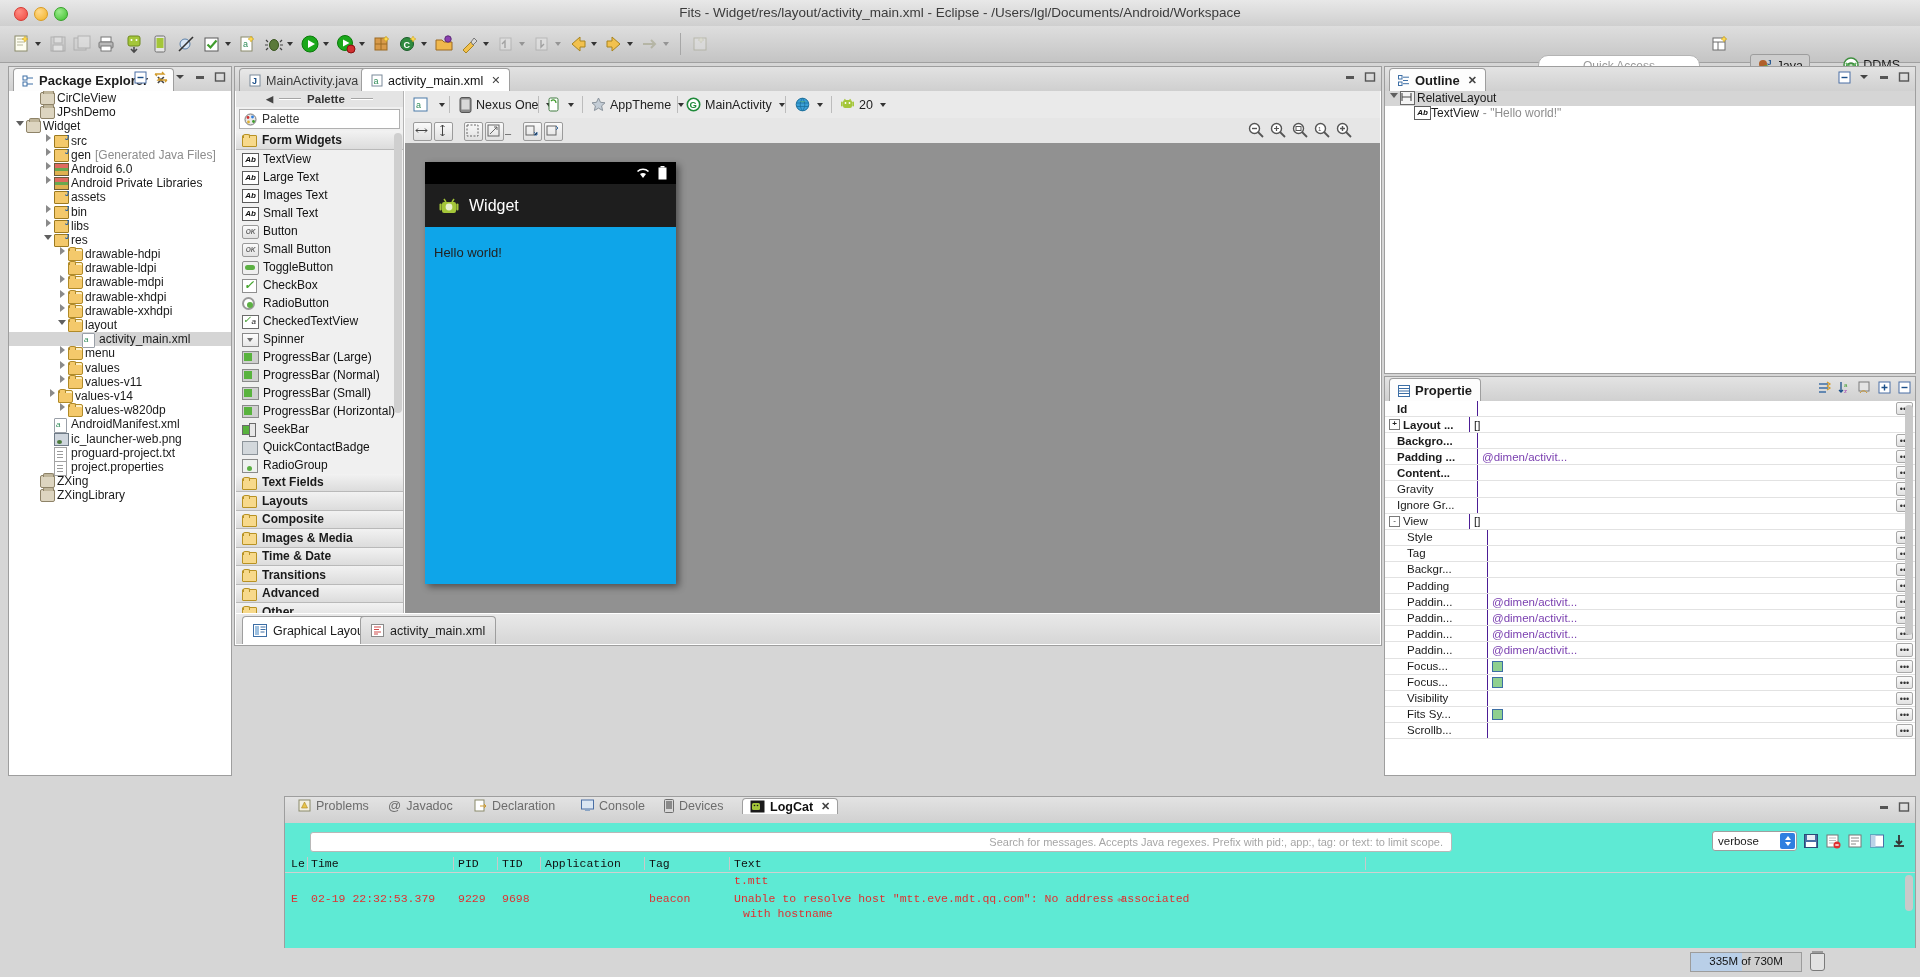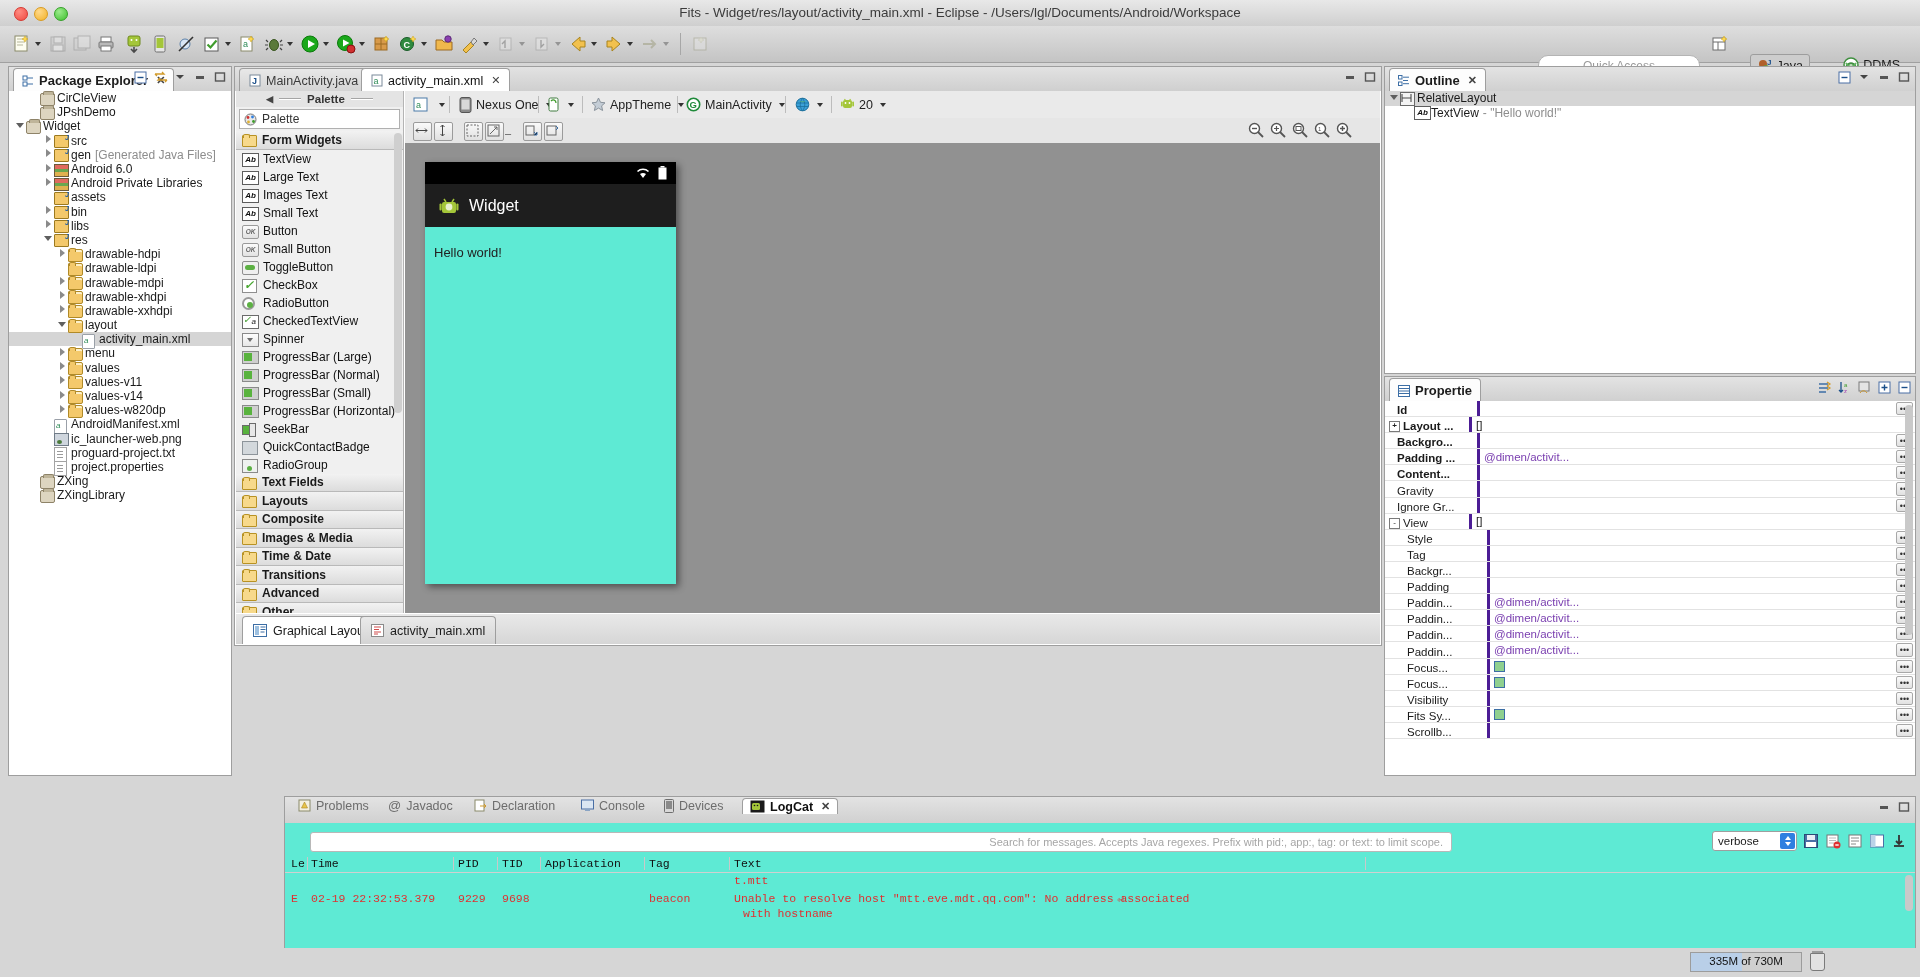--- a/index.html
+++ b/index.html
@@ -61,21 +61,21 @@
     background:#fdfdfd;border:1px solid #9e9e9e;border-bottom:none;
     border-radius:4px 4px 0 0;font-size:13px;font-weight:bold;color:#1c1c1c;
   }
   .xclose{font-size:11px;color:#444;margin-left:3px;}
   .panel-btns{position:absolute;right:4px;top:4px;display:flex;gap:7px;align-items:center;}
   .pb{width:13px;height:13px;position:relative;cursor:pointer;}
 
   
   #pkg-explorer{left:8px;top:66px;width:222px;height:708px;}
   #pkg-tree{position:absolute;left:0;top:24px;right:0;bottom:0;overflow:hidden;background:#fff;}
-  .trow{height:14.2px;display:flex;align-items:center;font-size:12px;white-space:nowrap;}
+  .trow{height:14.2px;display:flex;align-items:flex-start;font-size:12px;white-space:nowrap;}
   .trow.sel{background:#d5d5d5;}
   .tw{width:11px;height:11px;display:inline-block;position:relative;flex:none;}
   .arr-r{width:0;height:0;border-top:4px solid transparent;border-bottom:4px solid transparent;
          border-left:5.5px solid #8a8a8a;margin-left:3px;}
   .arr-d{width:0;height:0;border-left:4px solid transparent;border-right:4px solid transparent;
          border-top:5.5px solid #5f5f5f;margin-left:1px;margin-top:2px;}
   .ticon{width:14px;height:13px;flex:none;margin-right:3px;position:relative;}
   .tlabel{flex:none;}
   .tdim{color:#8d8d8d;margin-left:4px;}
 
@@ -154,39 +154,39 @@
   .cfg-sep{position:absolute;top:5px;width:1px;height:17px;background:#bcbcbc;}
   #zoombar{position:absolute;left:170px;top:51px;right:1px;height:25px;background:#e6e6e6;border-bottom:1px solid #c2c2c2;}
   .zbtn{position:absolute;top:4px;width:17px;height:17px;border:1px solid #9b9b9b;background:linear-gradient(#fafafa,#e0e0e0);border-radius:2px;}
   .magn{position:absolute;top:4px;width:16px;height:16px;}
 
   #canvas{position:absolute;left:170px;top:76px;right:1px;bottom:32px;background:#919191;}
   #phone{position:absolute;left:20px;top:19px;width:251px;height:422px;background:#fff;
          box-shadow:3px 3px 7px rgba(0,0,0,.45);}
   #phone-status{height:22px;background:#000;position:relative;}
   #phone-action{height:43px;background:#1e1e1e;display:flex;align-items:center;gap:10px;padding-left:14px;}
-  #phone-body{position:absolute;left:0;right:0;top:65px;bottom:0;background:#5eead4;padding:18px 0 0 9px;}
+  #phone-body{position:absolute;left:0;right:0;top:65px;bottom:0;background:#0ea5e9;padding:18px 0 0 9px;}
   .appname{color:#fff;font-size:16px;}
   .hello{font-size:13px;color:#222;}
 
   #gl-tabs{position:absolute;left:1px;bottom:1px;right:1px;height:30px;background:linear-gradient(#e9e9e9,#d6d6d6);}
   .gtab{position:absolute;bottom:0;height:27px;padding:0 10px;display:flex;align-items:center;gap:6px;
         font-size:12.5px;border:1px solid #9e9e9e;border-bottom:none;border-radius:4px 4px 0 0;}
   .gtab.on{background:#fff;}
   .gtab.off{background:linear-gradient(#eaeaea,#d4d4d4);}
 
   
   #outline{left:1384px;top:66px;width:530px;height:306px;}
   #outline-body{position:absolute;left:0;top:24px;right:0;bottom:0;background:#fff;}
 
   
   #props{left:1384px;top:376px;width:530px;height:398px;}
   #props-body{position:absolute;left:0;top:24px;right:0;bottom:0;background:#fff;overflow:hidden;}
   .prow{height:15.1px;display:flex;align-items:stretch;border-bottom:1px solid #e2e2e2;font-size:11.5px;}
-  .pname{width:80px;flex:none;display:flex;align-items:flex-end;padding-left:4px;border-right:3px solid #4c1d95;}
+  .pname{width:80px;flex:none;display:flex;align-items:center;padding-left:4px;border-right:1px solid #4c1d95;}
   .pval{flex:1;display:flex;align-items:center;padding-left:4px;overflow:hidden;white-space:nowrap;}
   .pdots{width:15px;flex:none;border:1px solid #a8a8a8;background:linear-gradient(#fbfbfb,#e1e1e1);
          font-size:9px;line-height:12px;text-align:center;color:#333;margin:1px 2px;border-radius:2px;}
   .bold{font-weight:bold;}
   .indent1{padding-left:12px;}
   .indent2{padding-left:22px;}
   .expander{width:9px;height:9px;border:1px solid #7a7a7a;background:#fff;font-size:8px;line-height:8px;
          text-align:center;color:#222;margin-right:3px;flex:none;}
   .swatch{width:9px;height:9px;background:#8fd08f;border:1px solid #3c6ea5;}
   #props-scroll{position:absolute;right:2px;top:28px;width:8px;height:230px;background:#c9c9c9;border-radius:4px;}
@@ -623,21 +623,21 @@
       </div>
       <div class="trow" style="padding-left: 48px;">
         <span class="tw">
           <i class="arr-r" style="display: block;"></i>
         </span>
         <span class="ticon">
           <i class="ic-folder" style="position: absolute; left: 0px; top: 1px;"></i>
         </span>
         <span class="tlabel">values-v11</span>
       </div>
-      <div class="trow" style="padding-left: 48px;">
+      <div class="trow" style="padding-left: 38px;">
         <span class="tw">
           <i class="arr-r" style="display: block;"></i>
         </span>
         <span class="ticon">
           <i class="ic-folder" style="position: absolute; left: 0px; top: 1px;"></i>
         </span>
         <span class="tlabel">values-v14</span>
       </div>
       <div class="trow" style="padding-left: 48px;">
         <span class="tw">

